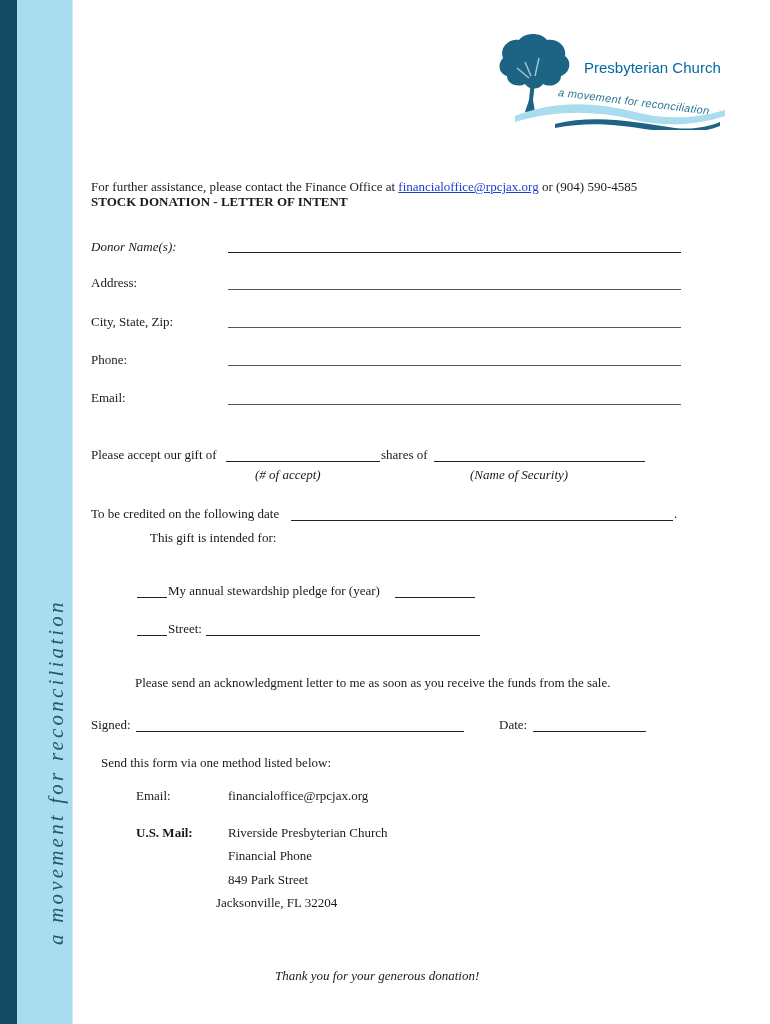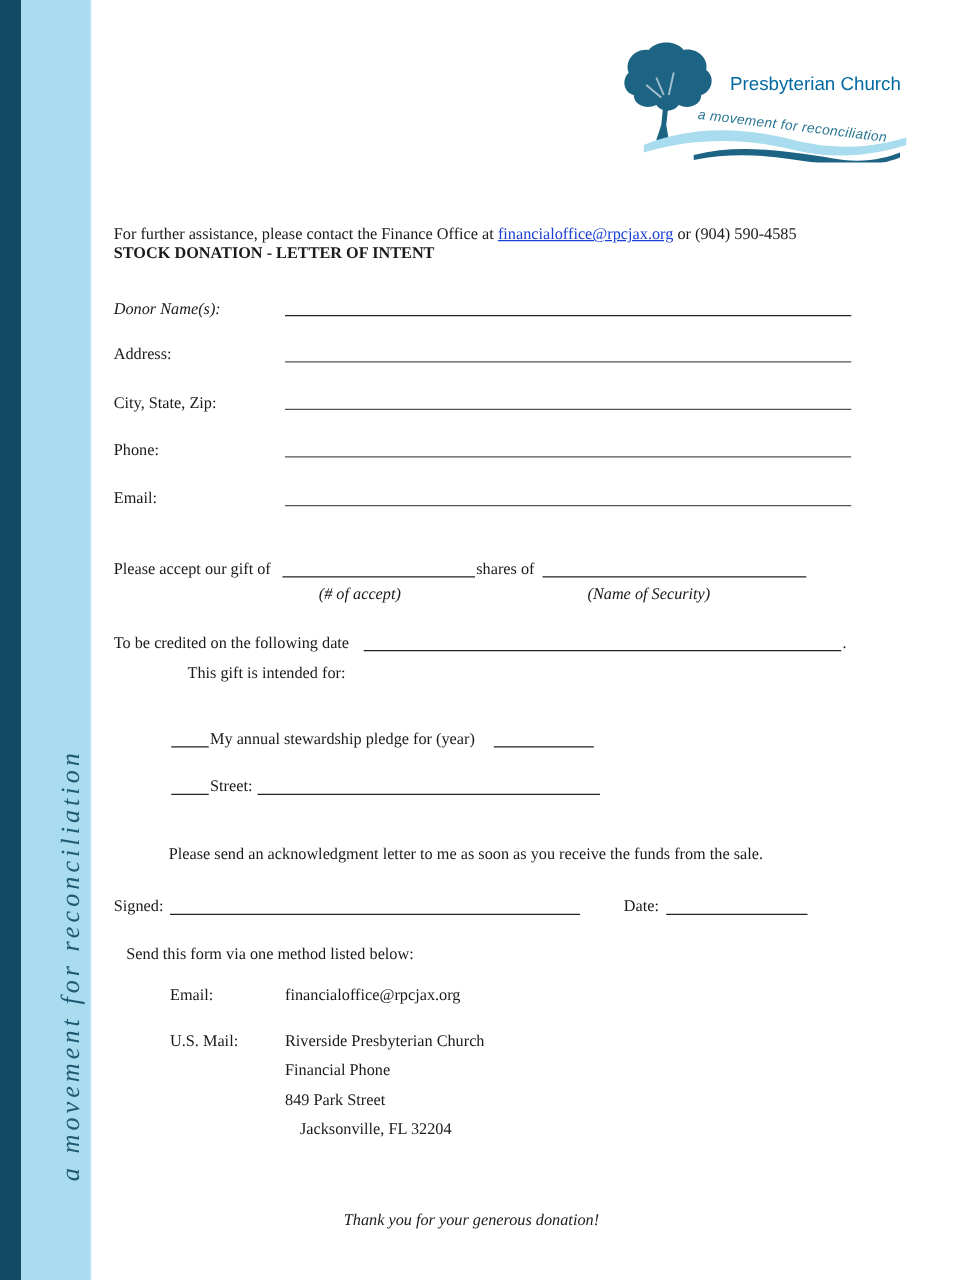--- a/index.html
+++ b/index.html
@@ -81,19 +81,19 @@
 <div class="t" style="left:135px;top:659px;margin-top:16px;">Please send an acknowledgment letter to me as soon as you receive the funds from the sale.</div>
 
 <div class="t" style="left:91px;top:717px;">Signed:</div>
 <div class="line" style="left:136px;top:731px;width:328px;"></div>
 <div class="t" style="left:499px;top:717px;">Date:</div>
 <div class="line" style="left:533px;top:731px;width:113px;"></div>
 
 <div class="t" style="left:101px;top:755px;">Send this form via one method listed below:</div>
 <div class="t" style="left:136px;top:788px;">Email:</div>
 <div class="t" style="left:228px;top:788px;">financialoffice@rpcjax.org</div>
-<div class="t" style="left:136px;top:825px;">U.S. Mail:</div>
+<div class="t" style="left:136px;top:825px;font-weight:bold;">U.S. Mail:</div>
 <div class="t" style="left:228px;top:825px;text-align:right;">Riverside Presbyterian Church</div>
 <div class="t" style="left:228px;top:848px;">Financial Phone</div>
 <div class="t" style="left:228px;top:872px;">849 Park Street</div>
-<div class="t" style="left:240px;top:895px;">Jacksonville, FL 32204</div>
+<div class="t" style="left:216px;top:895px;">Jacksonville, FL 32204</div>
 
 <div class="t i" style="left:275px;top:968px;">Thank you for your generous donation!</div>
 
 </body></html>

